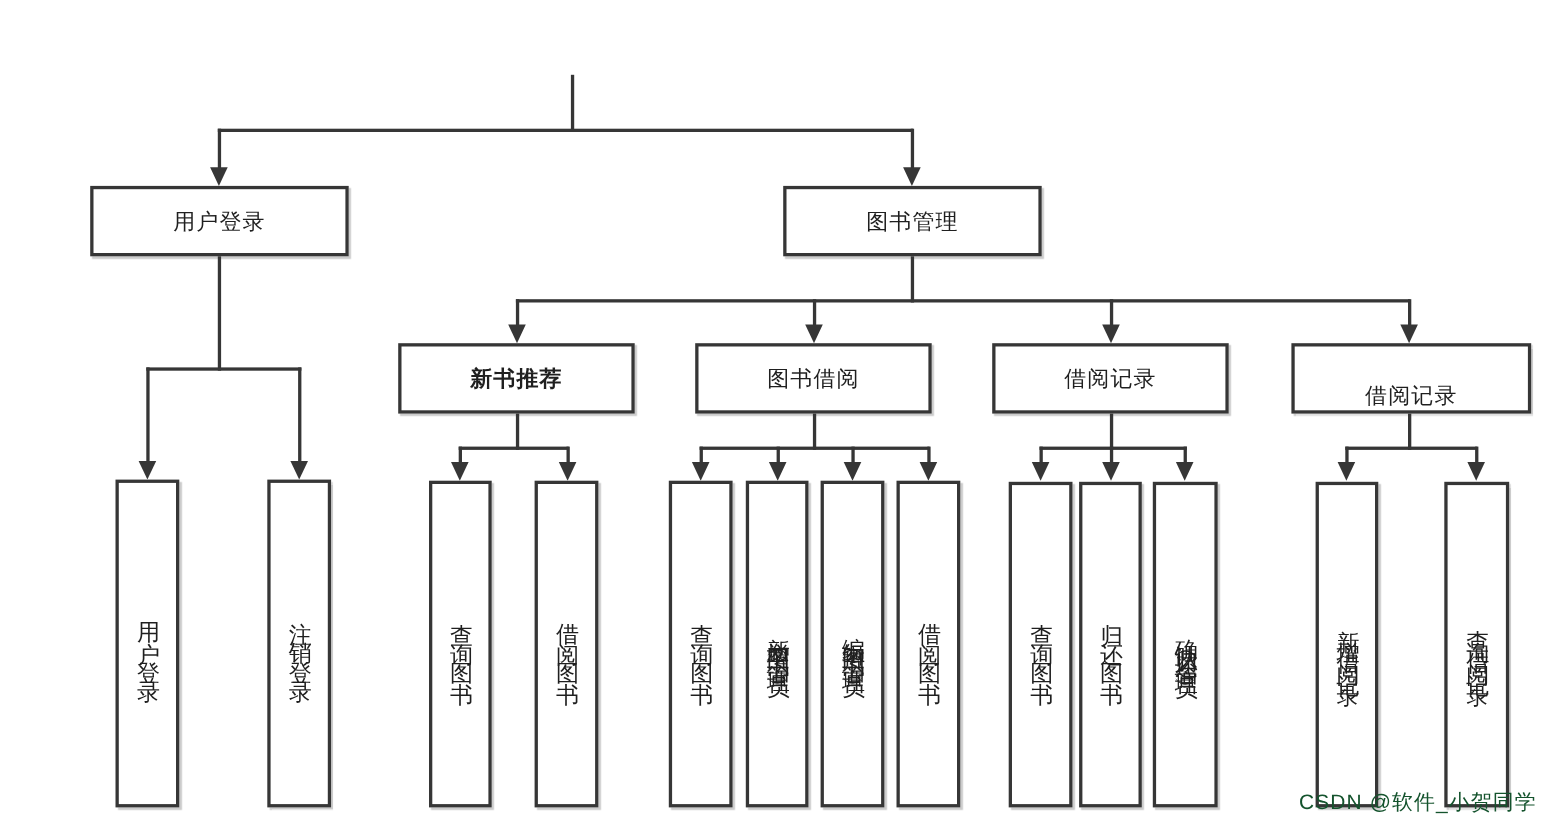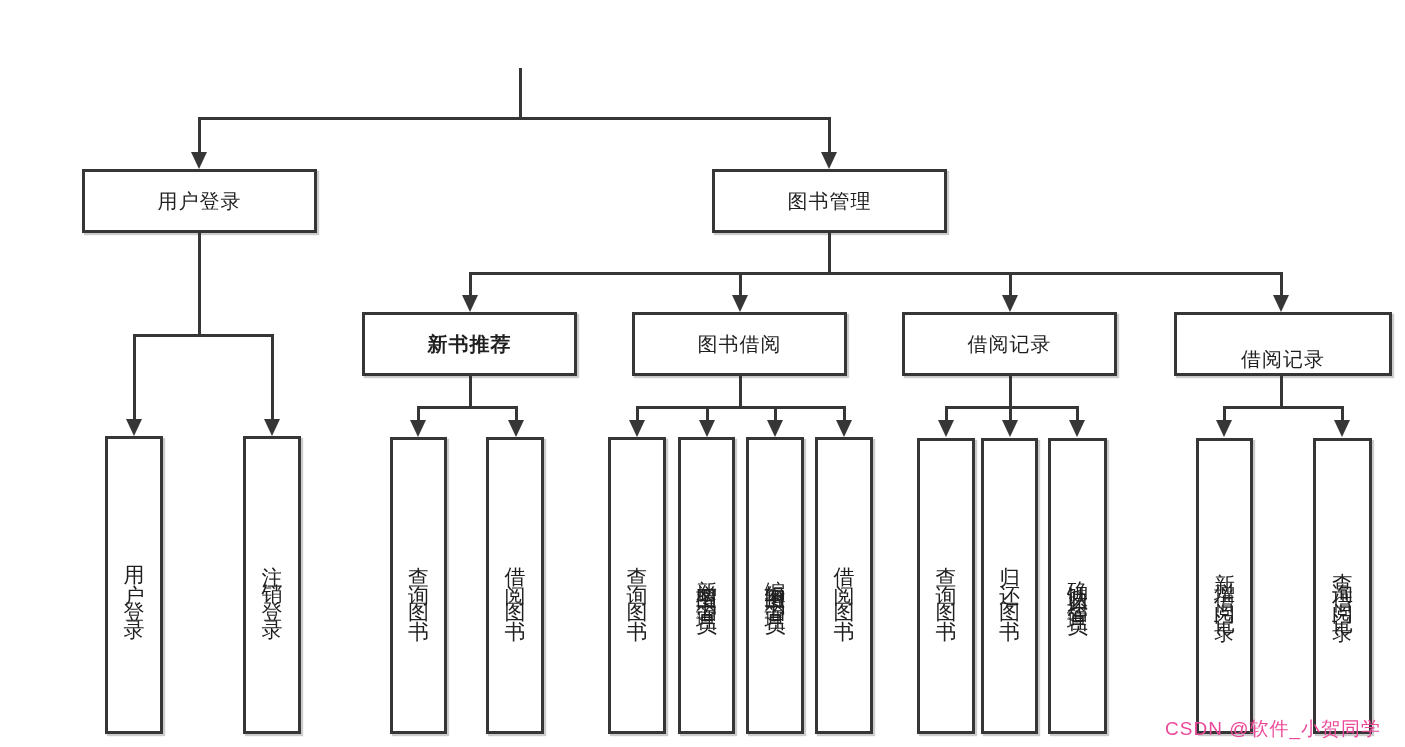--- a/index.html
+++ b/index.html
@@ -39,23 +39,23 @@
   .hl{height:3px;}
   
   .arr{
     position:absolute;width:0;height:0;
     border-left:8px solid transparent;
     border-right:8px solid transparent;
     border-top:17px solid #363636;
   }
   .watermark{
     position:absolute;
-    right:24px;bottom:5px;
+    right:8px;bottom:5px;
     font-size:19px;
-    color:#ec4899;
+    color:#14532d;
     letter-spacing:1px;
     z-index:10;
   }
 </style>
 </head>
 <body>
 
 <div class="canvas">
 
 

